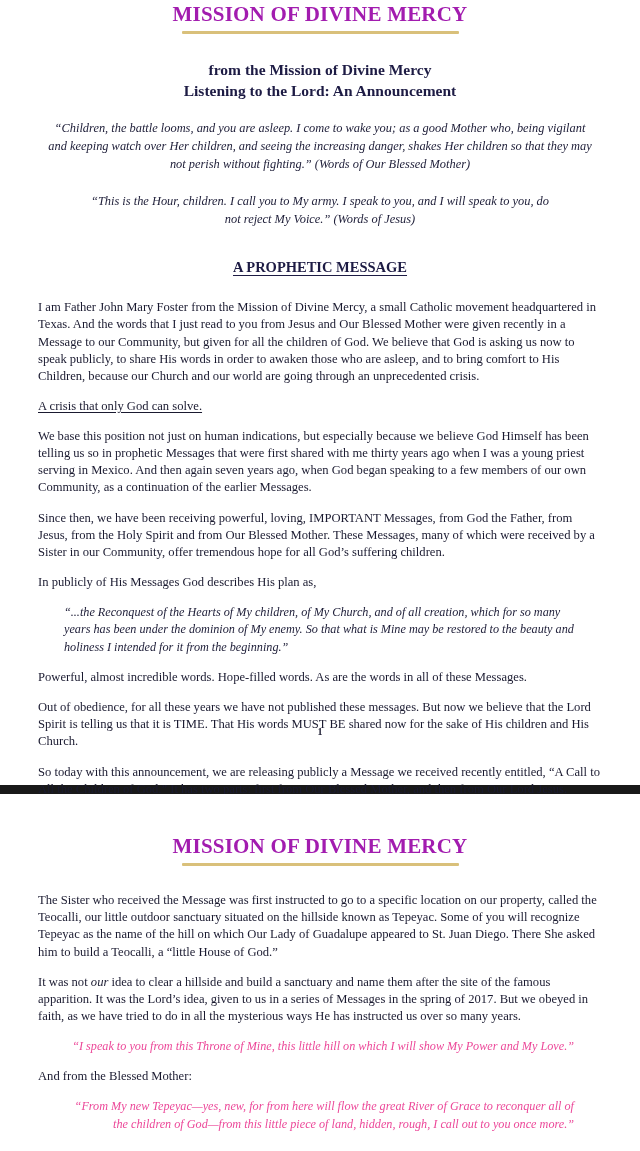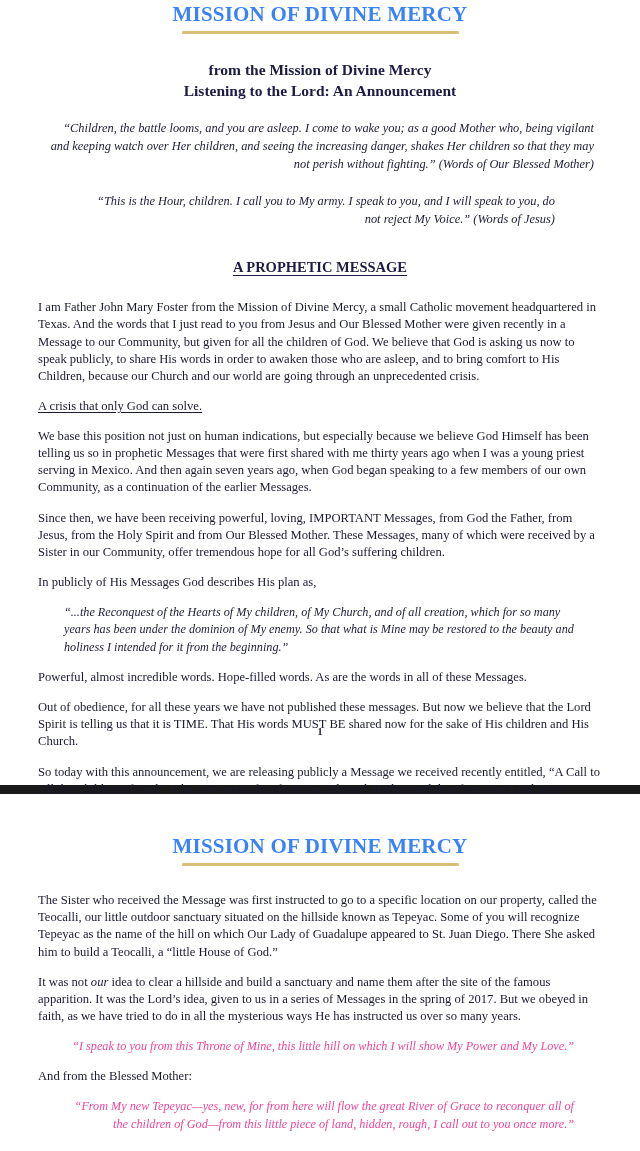--- a/index.html
+++ b/index.html
@@ -25,21 +25,21 @@
 
   
   .masthead {
     text-align: center;
   }
   .masthead-title {
     font-family: "Liberation Serif", "DejaVu Serif", serif;
     font-weight: bold;
     font-size: 21px;
     letter-spacing: 0.2px;
-    color: #3b82f6;
+    color: #a21caf;
     line-height: 1.15;
     margin: 0;
     padding-top: 2px;
   }
   .gold-rule {
     width: 277px;
     height: 3px;
     background: #d9c07a;
     margin: 5px auto 0 auto;
     border-radius: 1px;
@@ -58,21 +58,21 @@
   }
   .announce-date {
     font-size: 11.5px;
     color: #1d1b44;
     margin-top: 4px;
     line-height: 1.2;
   }
 
   
   .epigraph {
-    text-align: right;
+    text-align: center;
     font-style: italic;
     font-size: 12.4px;
     line-height: 1.45;
     color: #22223c;
     margin: 0 auto;
   }
   .epigraph.first { width: 548px; margin-top: 19px; }
   .epigraph.second { width: 470px; margin-top: 19px; }
 
   

